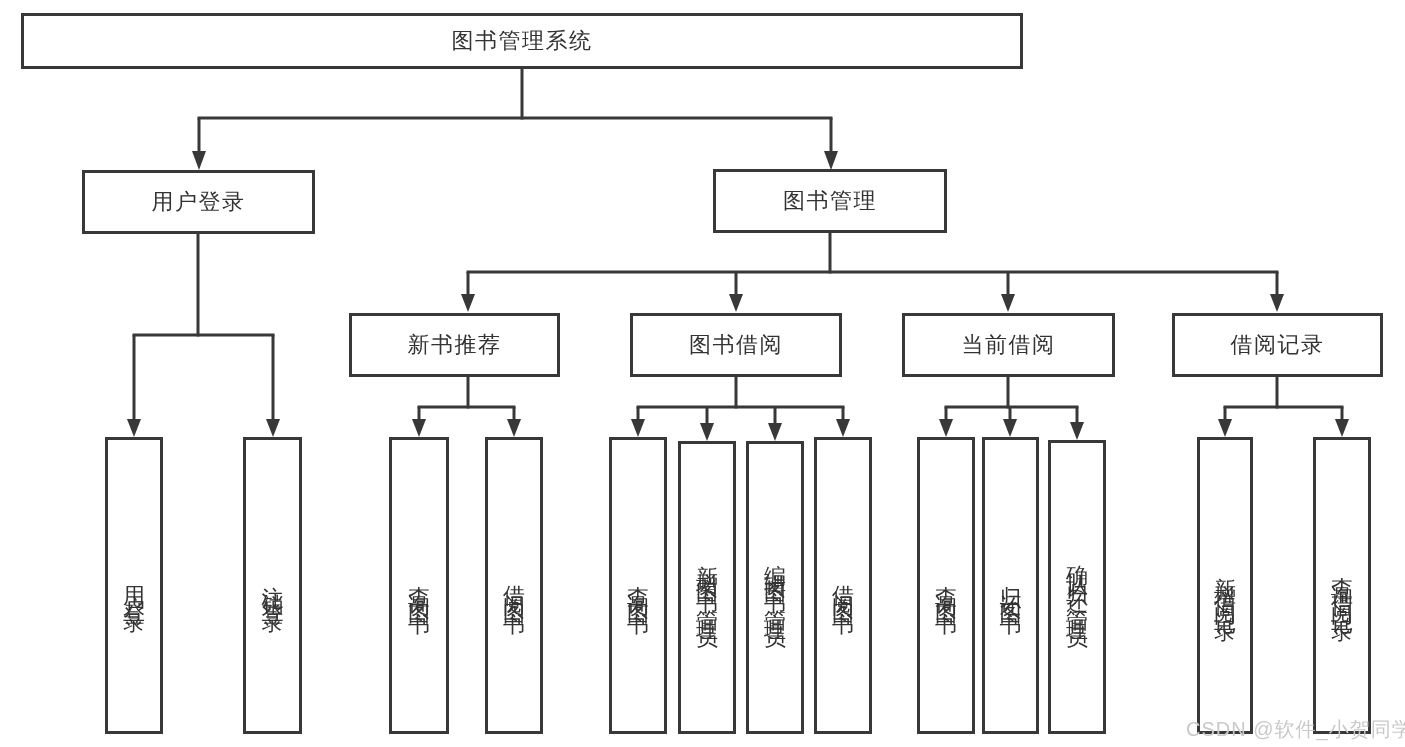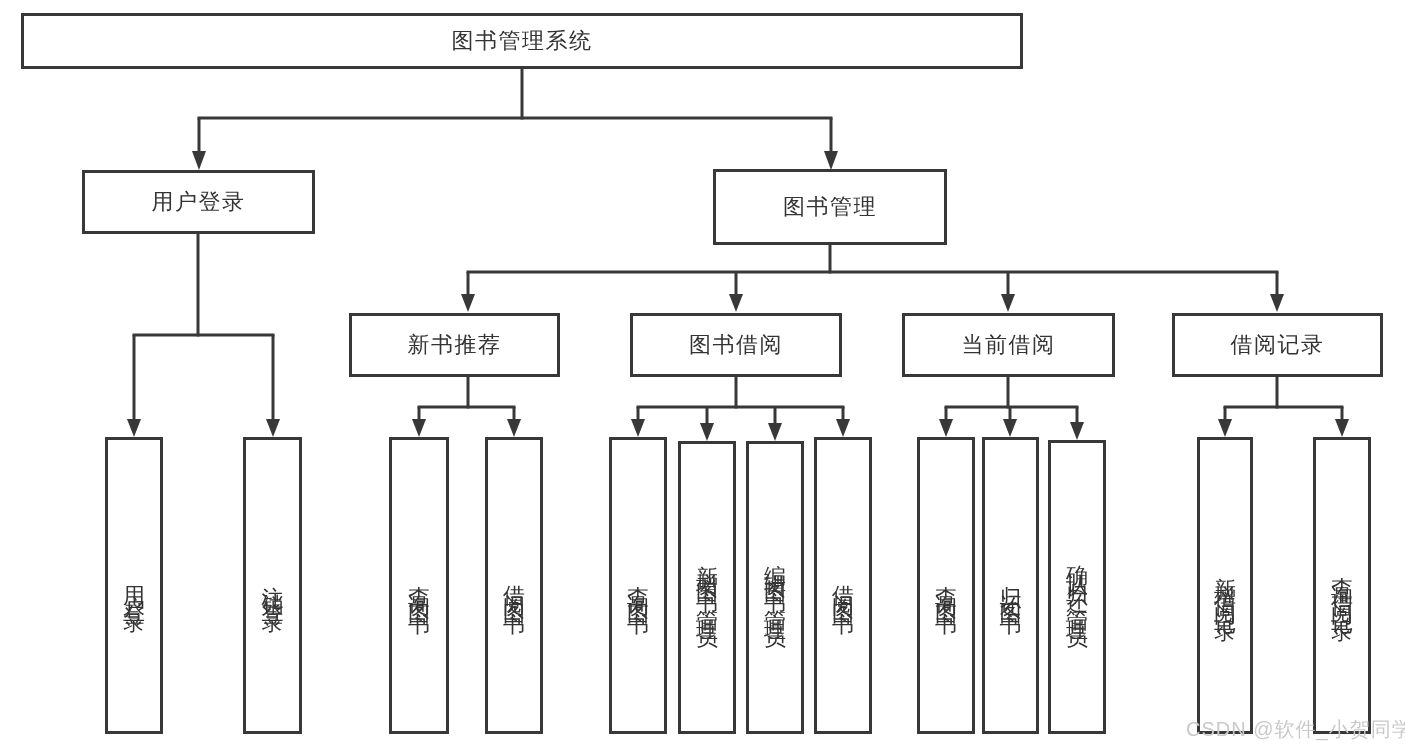--- a/index.html
+++ b/index.html
@@ -128,21 +128,21 @@
     </g>
   </svg>
 
   <div class="node h" style="left:21px;top:13px;width:1002px;height:56px">
     <span class="lbl">图书管理系统</span>
   </div>
 
   <div class="node h" style="left:82px;top:170px;width:233px;height:64px">
     <span class="lbl">用户登录</span>
   </div>
-  <div class="node h" style="left:713px;top:169px;width:234px;height:76px">
+  <div class="node h" style="left:713px;top:169px;width:234px;height:64px">
     <span class="lbl">图书管理</span>
   </div>
 
   <div class="node h" style="left:349px;top:313px;width:211px;height:64px">
     <span class="lbl">新书推荐</span>
   </div>
   <div class="node h" style="left:902px;top:313px;width:213px;height:64px">
     <span class="lbl">当前借阅</span>
   </div>
   <div class="node h" style="left:630px;top:313px;width:212px;height:64px">

